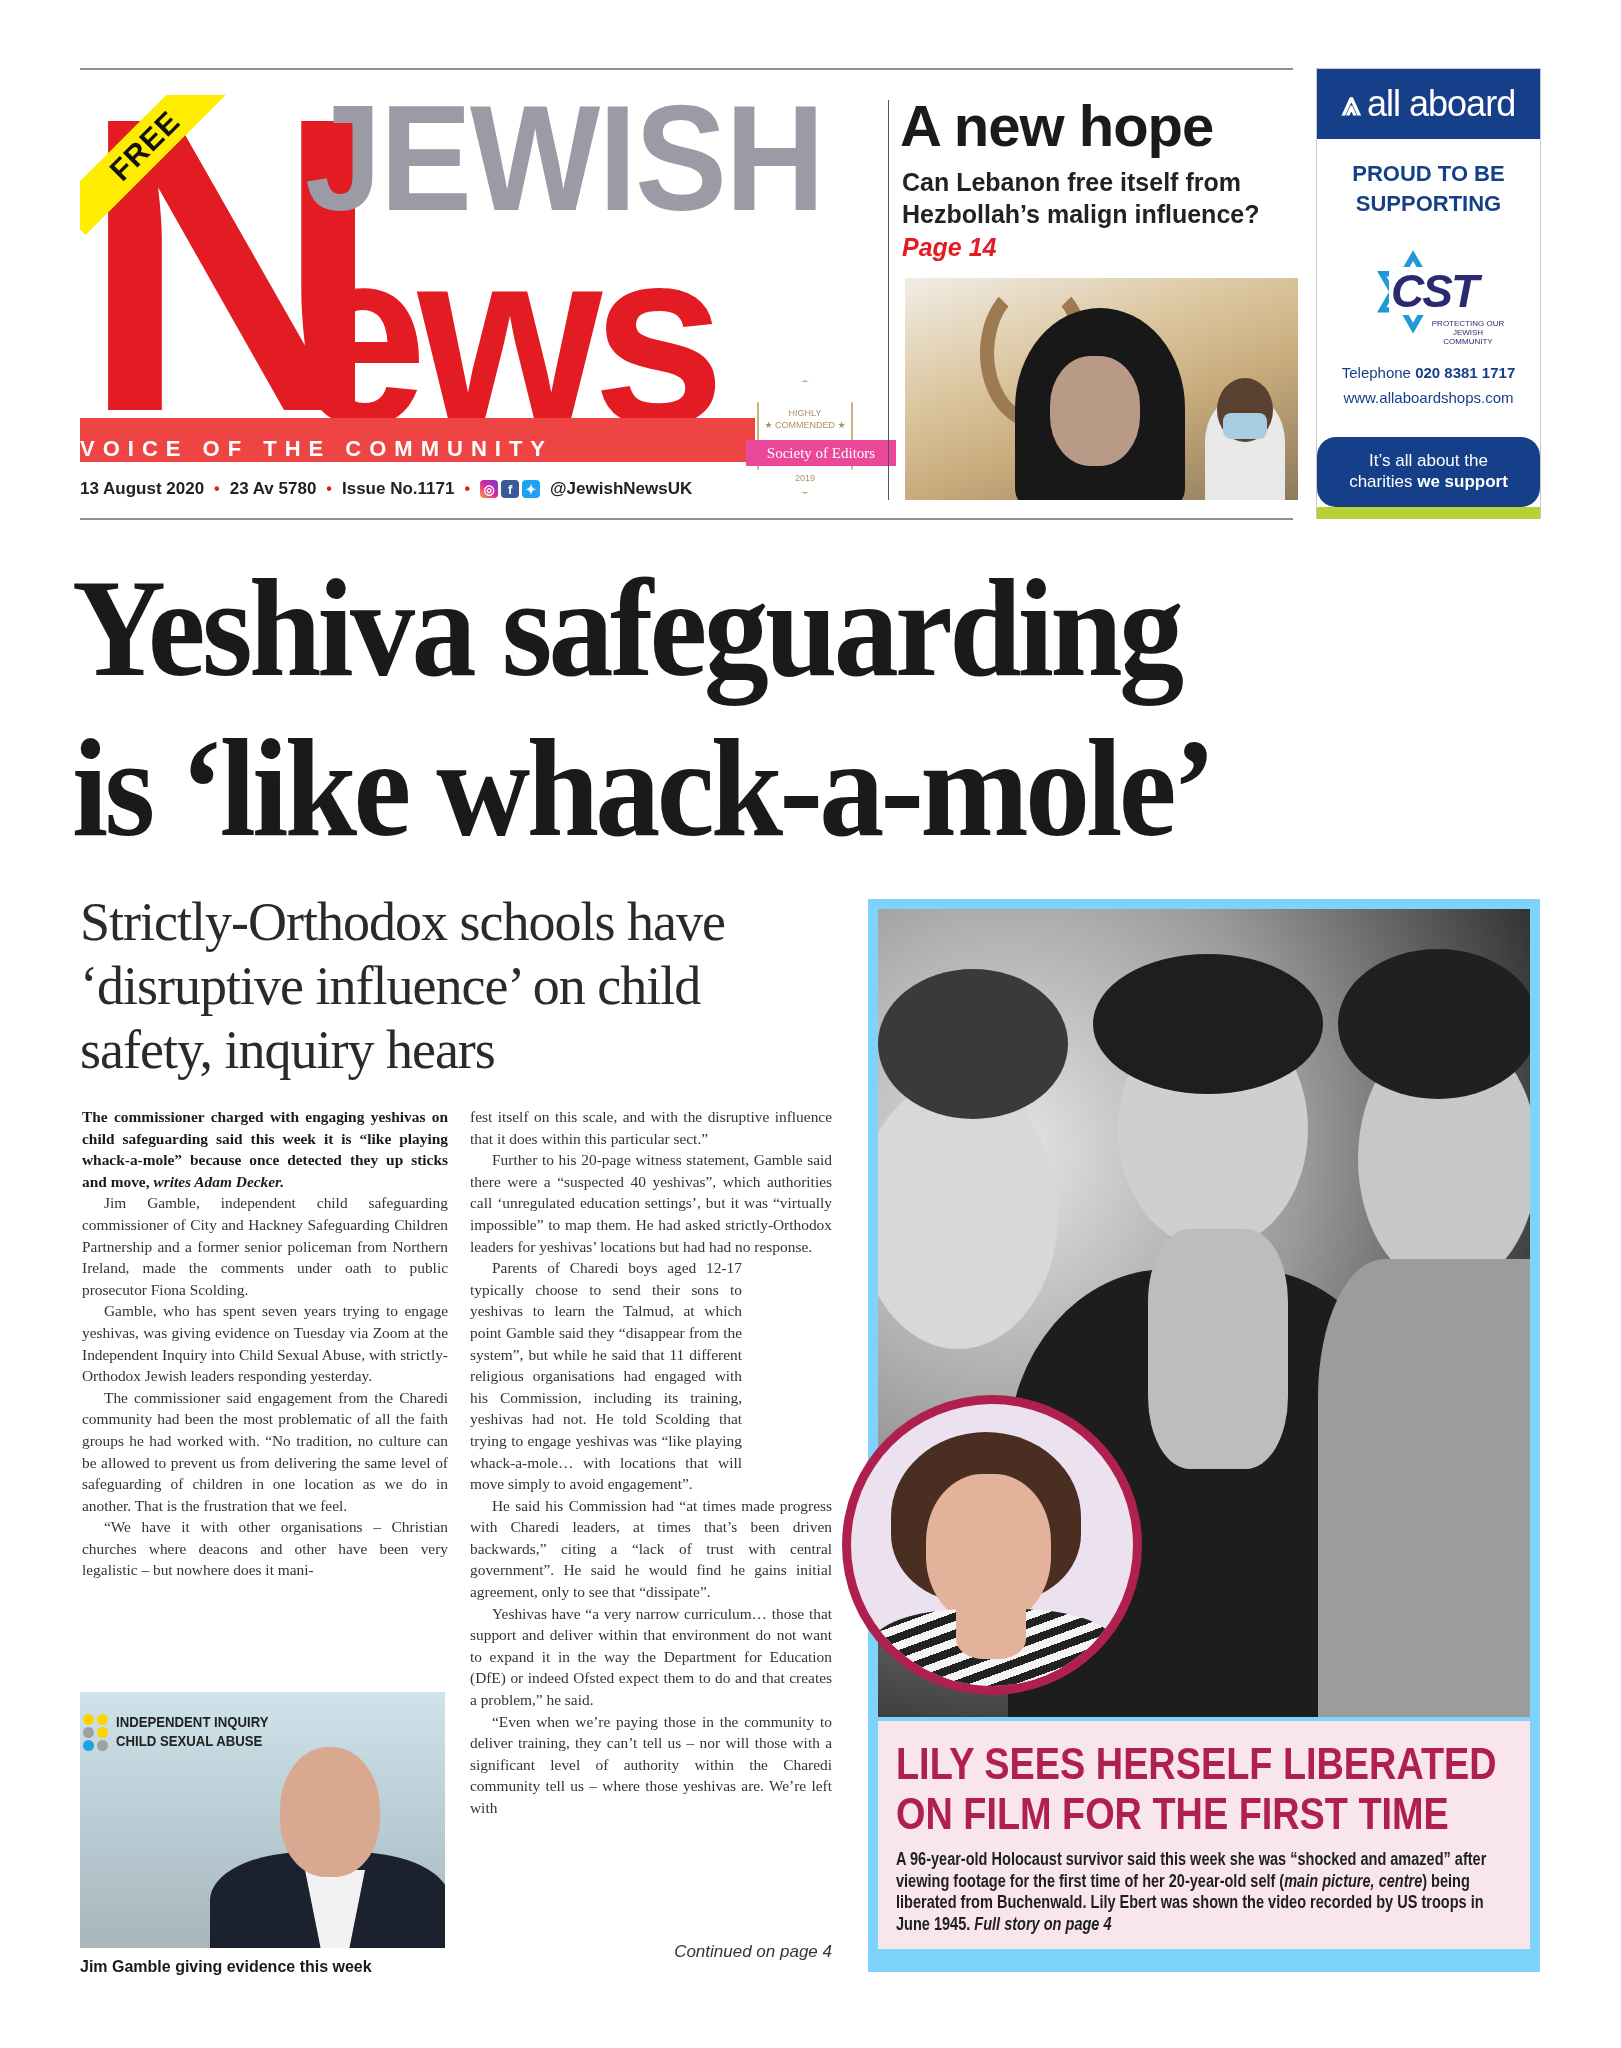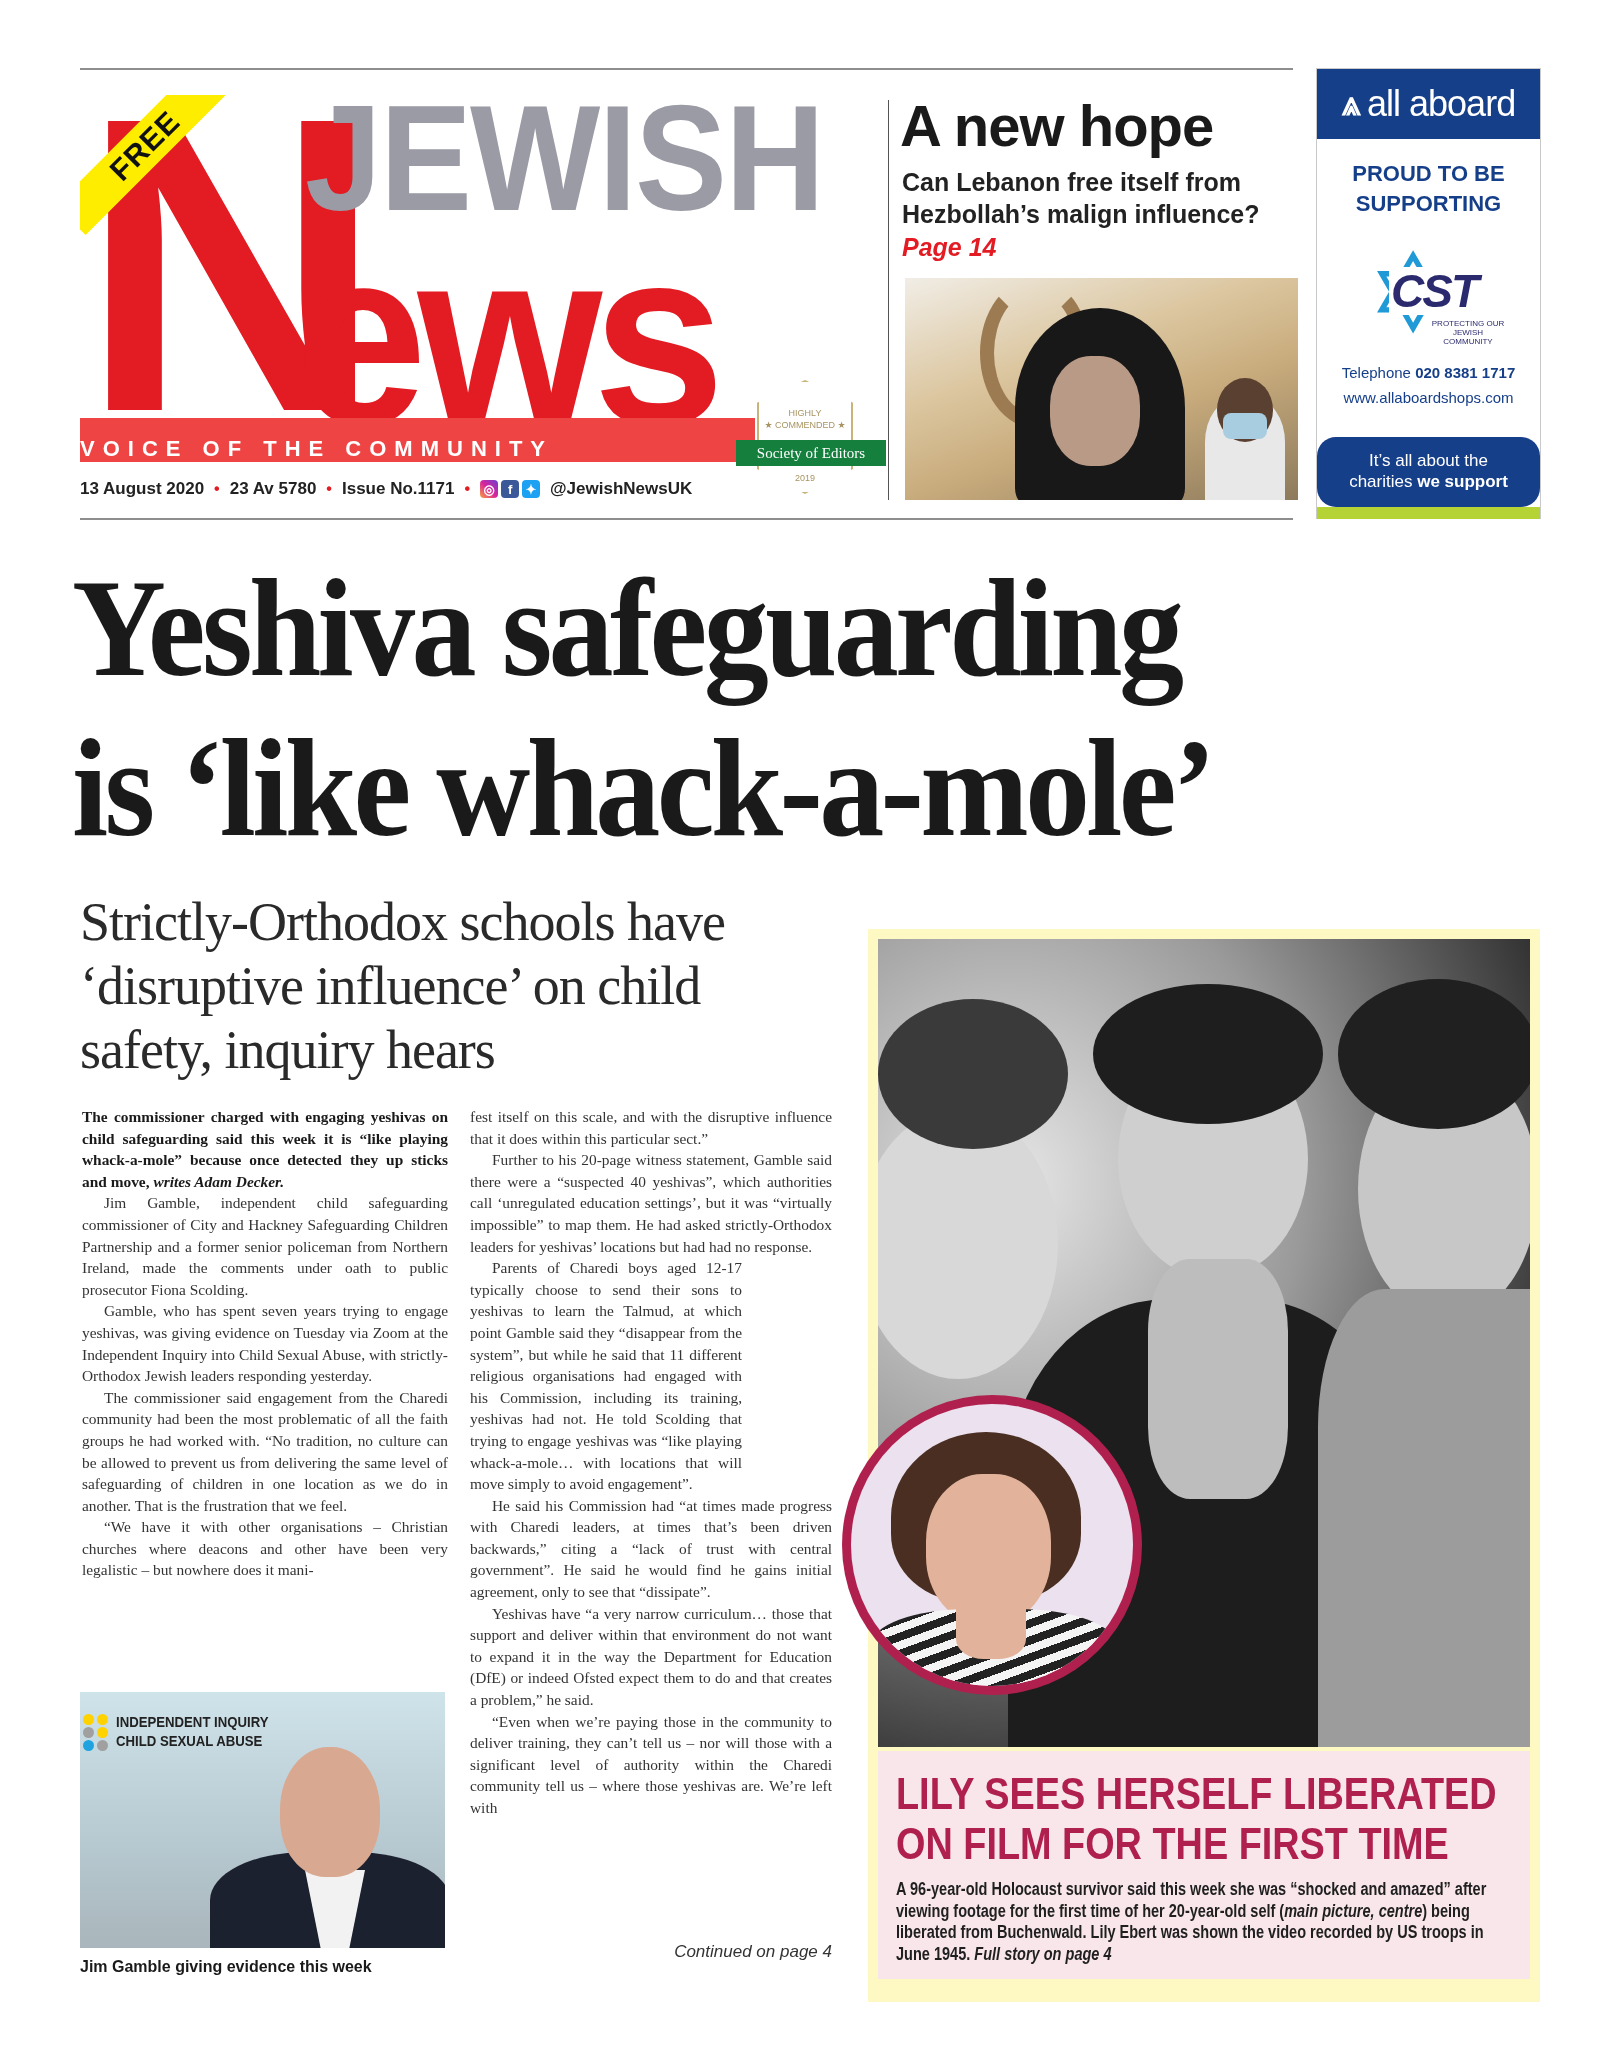--- a/index.html
+++ b/index.html
@@ -23,21 +23,21 @@
 
   #voice-bar { left: 80px; top: 418px; width: 752px; height: 44px; background: #ef4444; display: flex; align-items: flex-end;
                }
   #voice-bar span { color: #fff; font-weight: bold; font-size: 22px; letter-spacing: 8px; }
 
   #award { left: 730px; top: 378px; width: 150px; height: 118px; }
   #award .hex { position: absolute; left: 25px; top: 0; width: 100px; height: 118px; background: #fff;
                 clip-path: polygon(50% 0, 100% 20%, 100% 78%, 50% 100%, 0 78%, 0 20%); }
   #award .hex-in { position: absolute; left: 27px; top: 2px; width: 96px; height: 114px; border: 2px solid #c8b47a; }
   #award .t1 { position: absolute; left: 0; width: 150px; text-align: center; font-size: 9px; color: #a89462; }
-  #award .ribbon { position: absolute; left: 6px; top: 62px; width: 150px; height: 26px; background: #15803d; color: #fff;
+  #award .ribbon { position: absolute; left: 16px; top: 62px; width: 150px; height: 26px; background: #ec4899; color: #fff;
                    font-family: "Liberation Serif", serif; font-size: 15px; text-align: center; line-height: 26px; }
 
   #dateline { left: 80px; top: 475px; height: 28px; display: flex; align-items: center; gap: 10px; font-size: 17px; font-weight: bold; color: #222; }
   #dateline .dot { color: #e31b23; font-size: 16px; }
   .soc { display: inline-flex; width: 18px; height: 18px; border-radius: 4px; align-items: center; justify-content: center;
          color: #fff; font-size: 13px; font-weight: bold; }
 
   
   #teaser-divider { left: 888px; top: 100px; width: 1px; height: 400px; background: #555; }
   #teaser-title { left: 900px; top: 92px; font-size: 58px; font-weight: bold; color: #1a1a1a; letter-spacing: -1px; }
@@ -89,21 +89,21 @@
   #gamble-photo { left: 80px; top: 1692px; width: 365px; height: 256px; background: linear-gradient(180deg, #cfe3ea 0%, #b6c8d0 60%, #a9b6bb 100%); overflow: hidden; }
   #gamble-photo .dots { position: absolute; left: 3px; top: 22px; width: 30px; height: 36px; }
   #gamble-photo .dots i { position: absolute; width: 11px; height: 11px; border-radius: 50%; }
   #gamble-photo .iicsa { position: absolute; left: 36px; top: 20px; font-family: "Liberation Sans Narrow", "Liberation Sans", sans-serif; font-size: 15.5px; line-height: 19px; color: #222; font-weight: bold; transform: scaleX(0.85); transform-origin: left top; }
   #gamble-photo .suit { position: absolute; left: 130px; top: 160px; width: 240px; height: 120px; background: #1c2130; border-radius: 40% 40% 0 0; }
   #gamble-photo .shirt { position: absolute; left: 225px; top: 178px; width: 60px; height: 90px; background: #f2f2f2; clip-path: polygon(0 0, 100% 0, 70% 100%, 30% 100%); }
   #gamble-photo .head { position: absolute; left: 200px; top: 55px; width: 100px; height: 130px; background: #d9a891; border-radius: 48% 48% 45% 45%; }
   #gamble-caption { left: 80px; top: 1958px; font-size: 16px; font-weight: bold; color: #1a1a1a; }
 
   
-  #feature { left: 868px; top: 929px; width: 672px; height: 1073px; background: #fef9c3; }
+  #feature { left: 868px; top: 899px; width: 672px; height: 1073px; background: #7dd3fc; }
   #feature-photo { position: absolute; left: 10px; top: 10px; width: 652px; height: 808px; overflow: hidden;
       background: radial-gradient(ellipse at 20% 30%, #e6e6e6 0%, #9a9a9a 40%, #2a2a2a 80%); }
   #feature-photo .p { position: absolute; border-radius: 50%; }
   #feature-pink { position: absolute; left: 10px; top: 822px; width: 652px; height: 228px; background: #f8e6ea; }
   #feature-title { position: absolute; left: 28px; top: 840px; width: 630px; font-family: "Liberation Sans Narrow", "Liberation Sans", sans-serif;
       font-weight: bold; font-size: 44px; line-height: 50px; color: #b0204e; transform: scaleX(0.86); transform-origin: left top; white-space: nowrap; letter-spacing: 0; }
   #feature-body { position: absolute; left: 28px; top: 950px; width: 740px; font-family: "Liberation Sans Narrow", "Liberation Sans", sans-serif;
       font-size: 17.5px; line-height: 21.5px; color: #1f1f1f; font-weight: bold; transform: scaleX(0.83); transform-origin: left top; }
   #feature-body i { font-style: italic; }
   #lily-circle { left: 842px; top: 1395px; width: 300px; height: 300px; border-radius: 50%; background: #b0204e; padding: 9px; }

